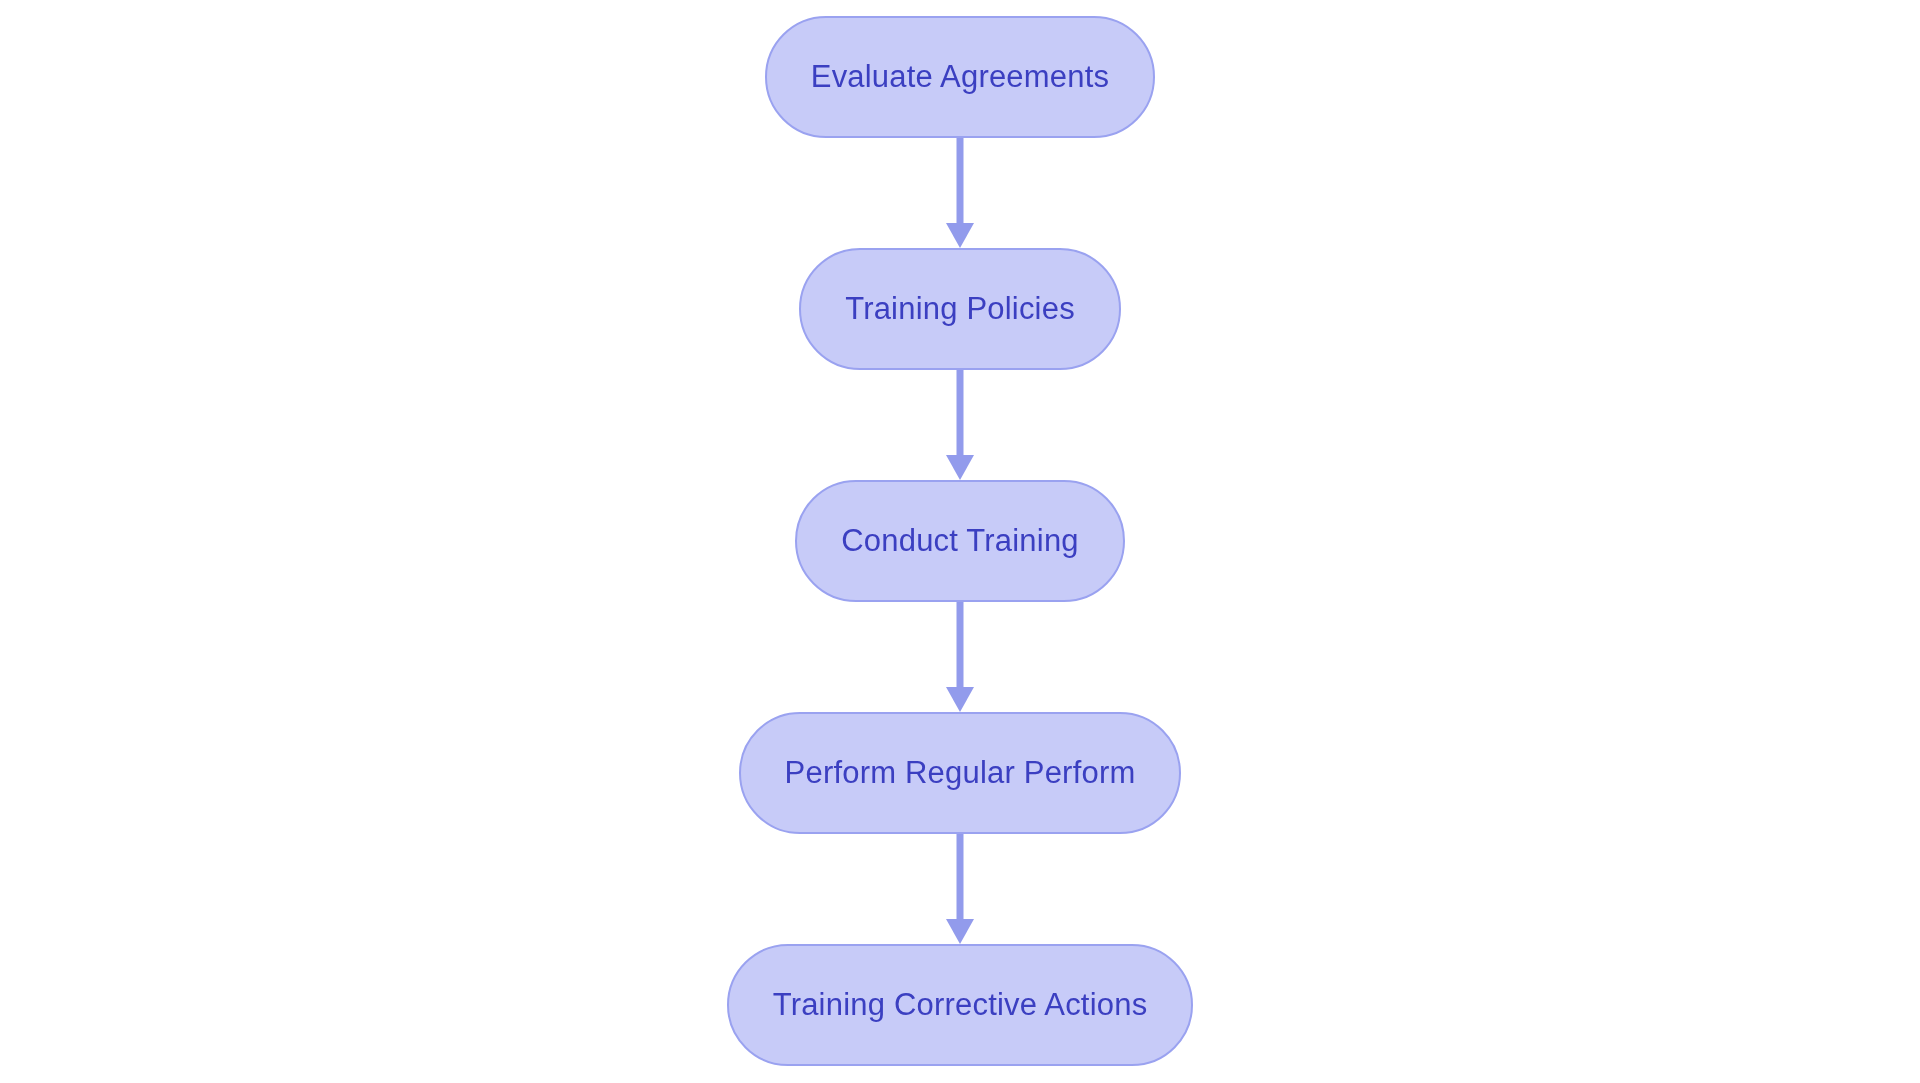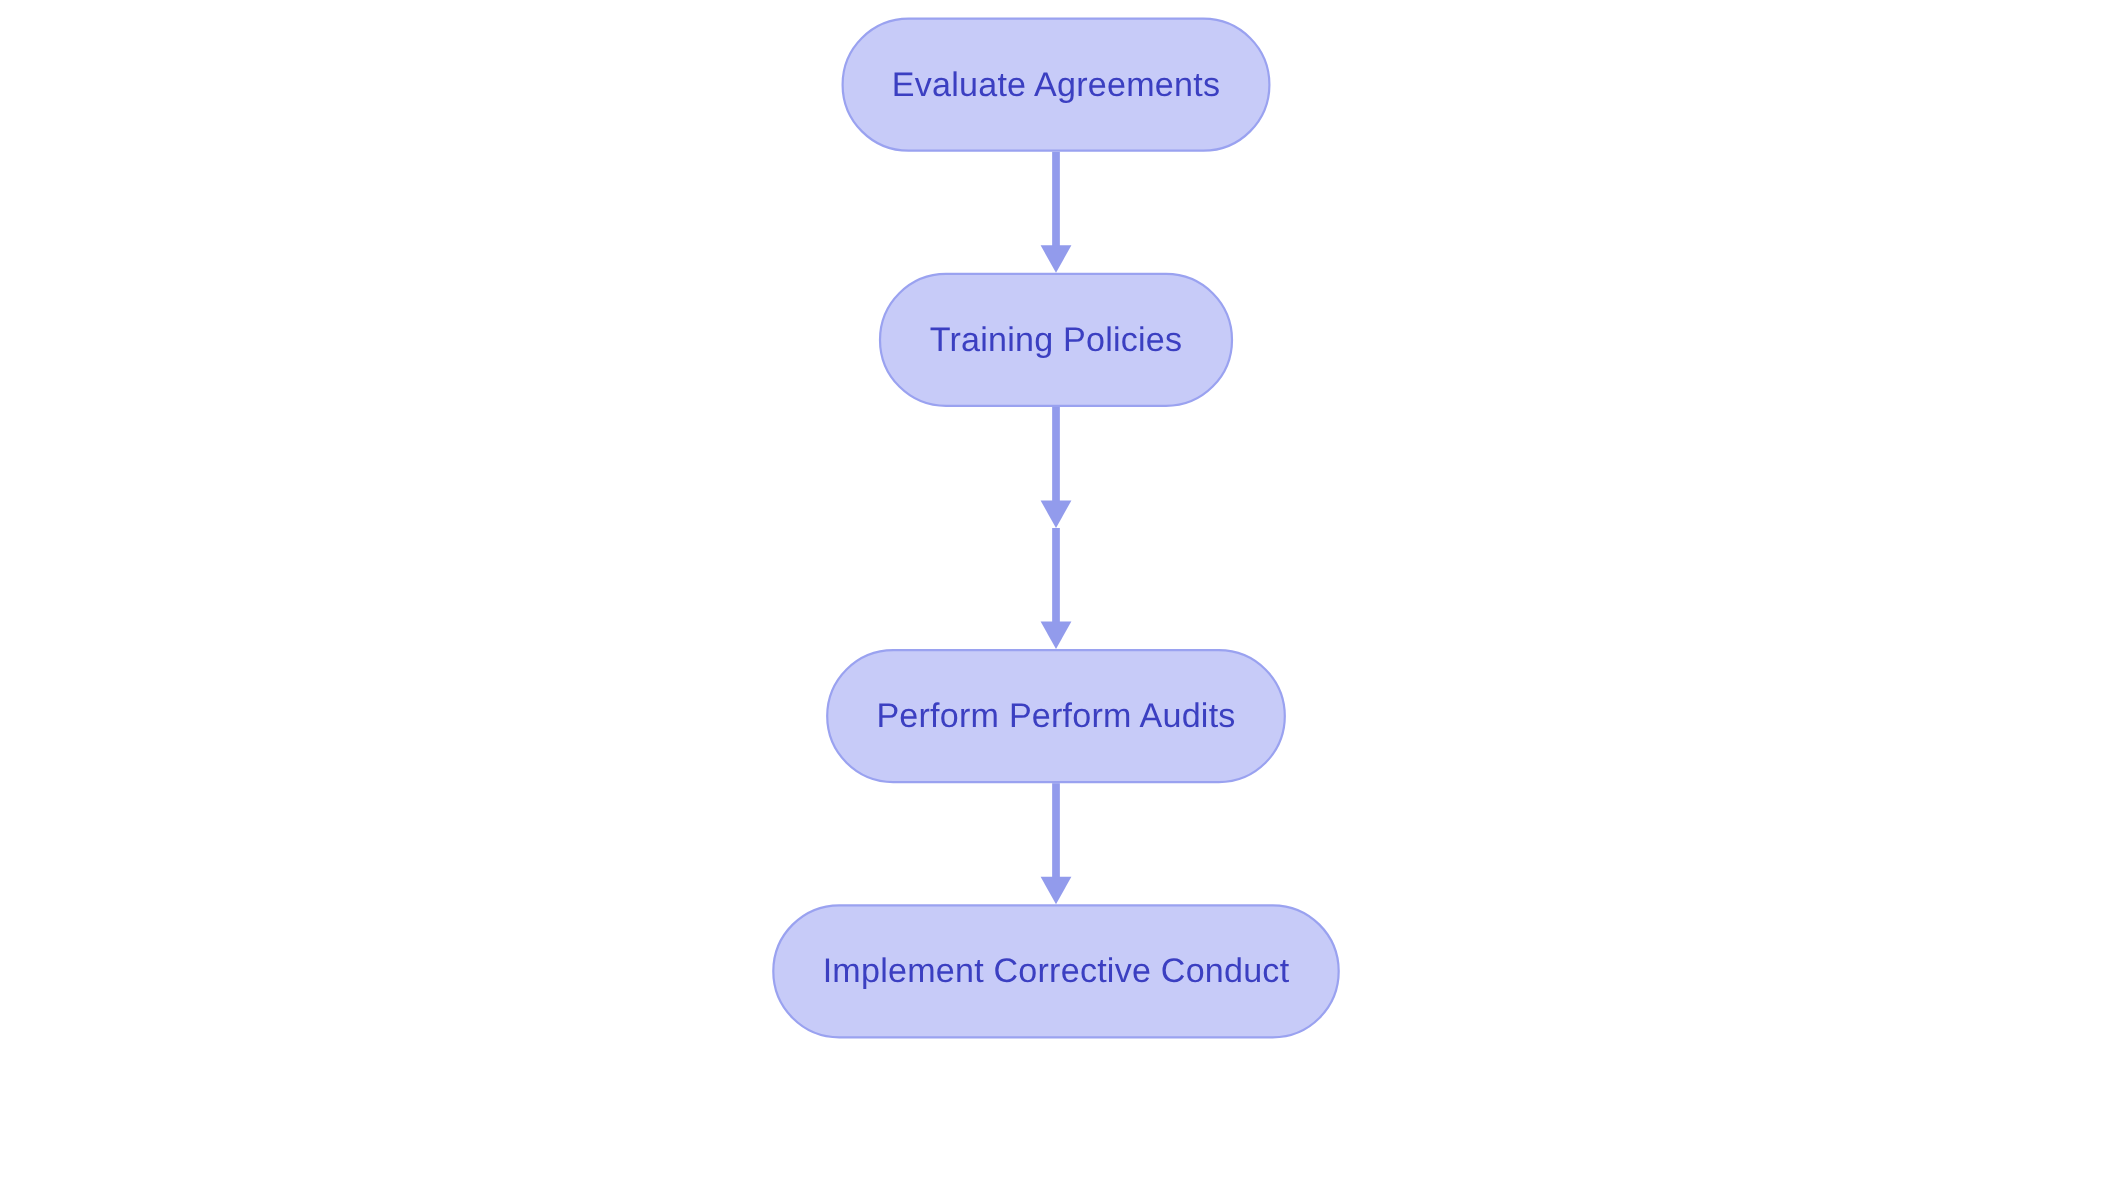--- a/index.html
+++ b/index.html
@@ -89,32 +89,35 @@
 
   <div class="node">
     <span class="node-label">Training Policies</span>
   </div>
 
   <div class="connector">
     <div class="stem"></div>
     <div class="head"></div>
   </div>
 
-
-  <div class="connector">
-    <div class="stem"></div>
-    <div class="head"></div>
-  </div>
-
   <div class="node">
-    <span class="node-label">Perform Perform Audits</span>
+    <span class="node-label">Conduct Training</span>
   </div>
 
   <div class="connector">
     <div class="stem"></div>
     <div class="head"></div>
   </div>
 
   <div class="node">
-    <span class="node-label">Implement Corrective Conduct</span>
+    <span class="node-label">Perform Regular Perform</span>
+  </div>
+
+  <div class="connector">
+    <div class="stem"></div>
+    <div class="head"></div>
+  </div>
+
+  <div class="node">
+    <span class="node-label">Training Corrective Actions</span>
   </div>
 
 </div>
 
 </body></html>

